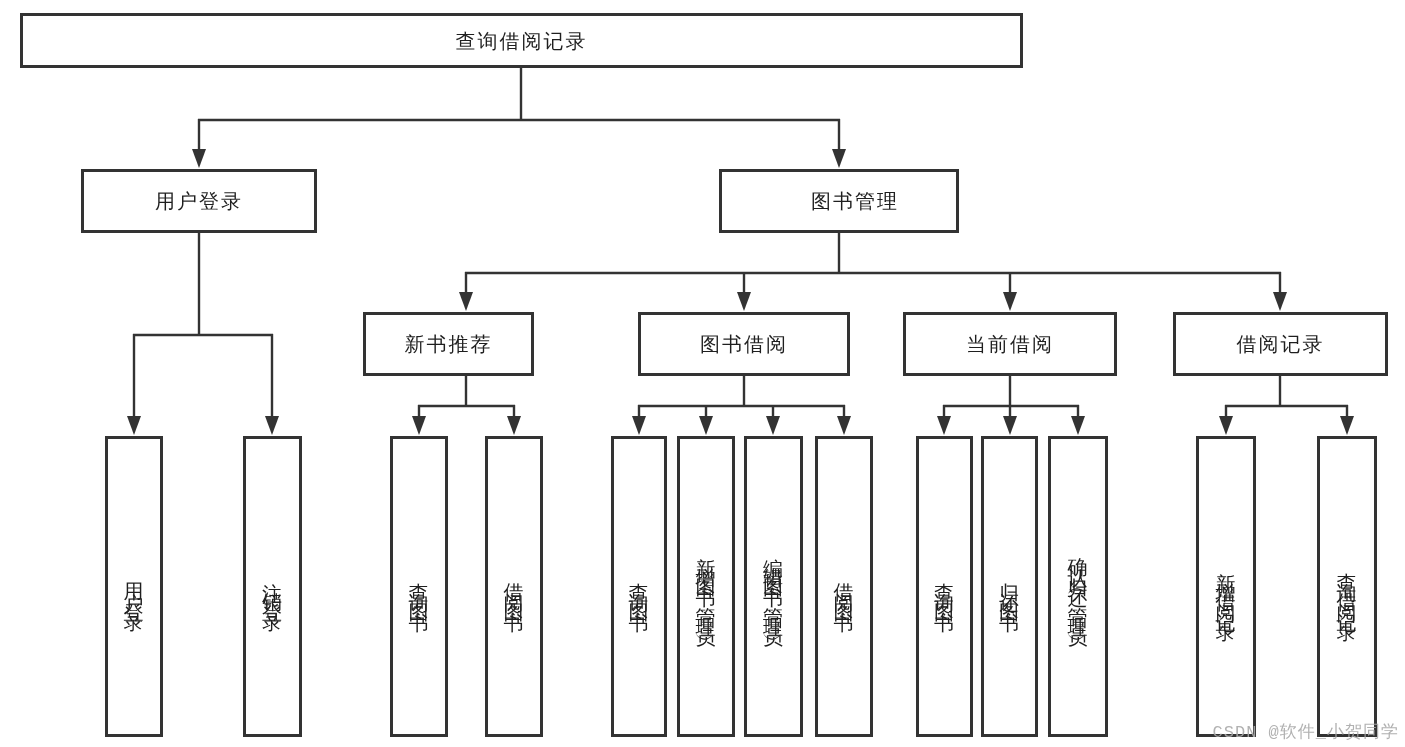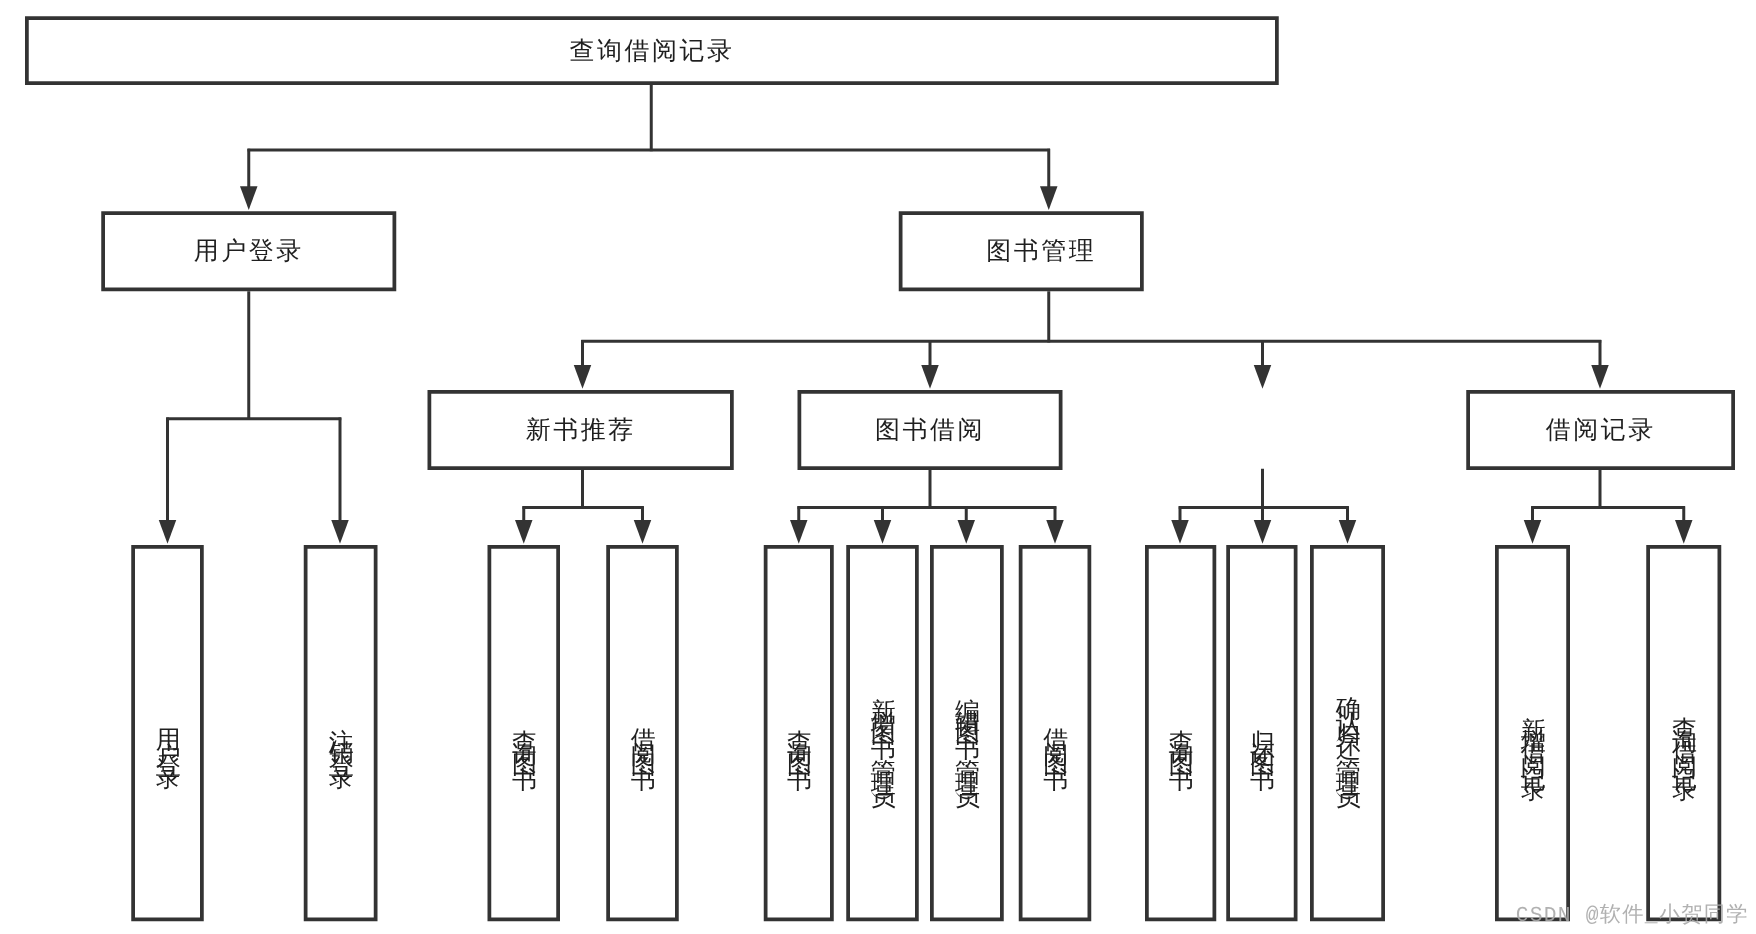--- a/index.html
+++ b/index.html
@@ -131,30 +131,33 @@
     </g>
   </svg>
 
   <div class="box" style="left:20px;top:13px;width:1003px;height:55px;">
     <span class="hlabel">查询借阅记录</span>
   </div>
 
   <div class="box" style="left:81px;top:169px;width:236px;height:64px;">
     <span class="hlabel">用户登录</span>
   </div>
-  <div class="box" style="left:719px;top:169px;width:196px;height:64px;padding-left:32px;">
+  <div class="box" style="left:719px;top:169px;width:240px;height:64px;padding-left:32px;">
     <span class="hlabel">图书管理</span>
   </div>
 
-  <div class="box" style="left:342px;top:312px;width:245px;height:64px;">
+  <div class="box" style="left:363px;top:312px;width:171px;height:64px;">
     <span class="hlabel">新书推荐</span>
   </div>
   <div class="box" style="left:638px;top:312px;width:212px;height:64px;">
     <span class="hlabel">图书借阅</span>
   </div>
+  <div class="box" style="left:903px;top:312px;width:214px;height:64px;">
+    <span class="hlabel">当前借阅</span>
+  </div>
   <div class="box" style="left:1173px;top:312px;width:215px;height:64px;">
     <span class="hlabel">借阅记录</span>
   </div>
 
   <div class="box leaf" style="left:105px;top:436px;width:58px;height:301px;">
     <span class="vlabel">用户登录</span>
   </div>
   <div class="box leaf" style="left:243px;top:436px;width:59px;height:301px;">
     <span class="vlabel">注销登录</span>
   </div>

